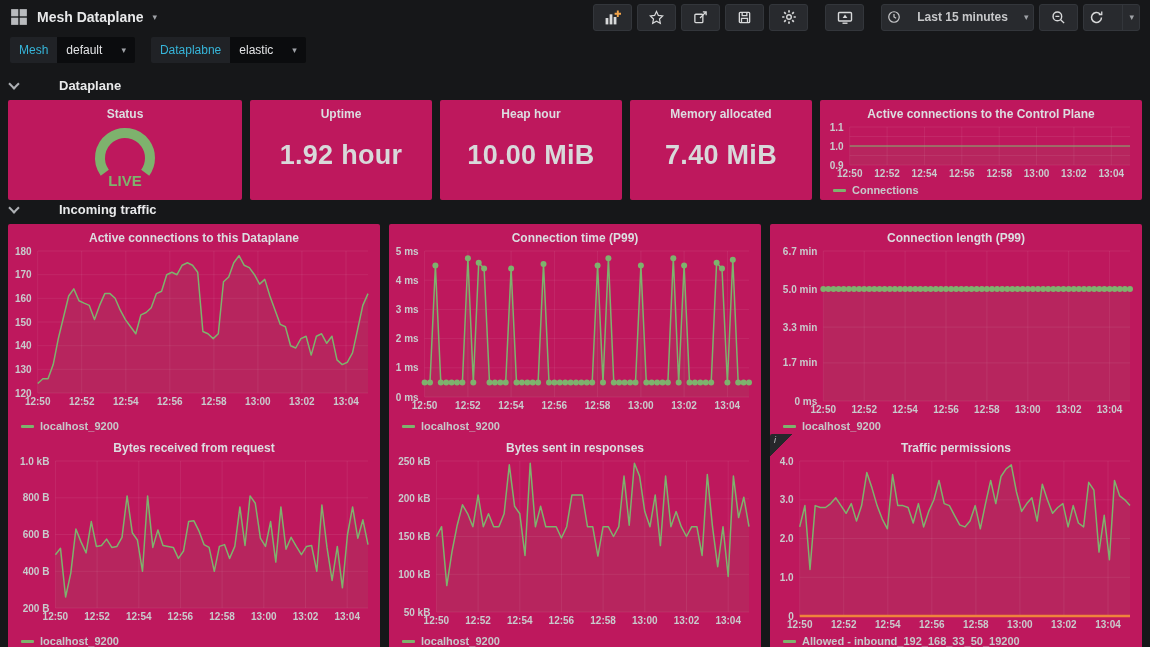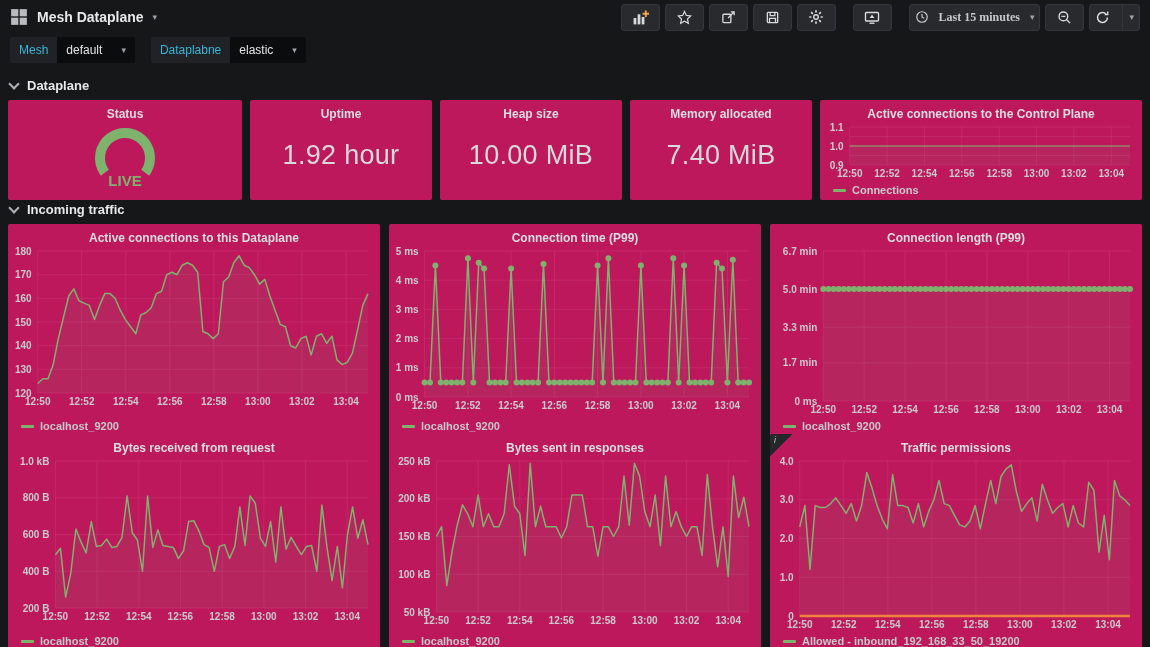--- a/index.html
+++ b/index.html
@@ -2,43 +2,43 @@
 <html><head>
 <meta charset="utf-8">
 <style>
   html,body{margin:0;padding:0;width:1150px;height:647px;overflow:hidden;
     background:#161719;font-family:"Liberation Sans",sans-serif;color:#d8d9da;}
   .navbar{height:34px;display:flex;align-items:center;justify-content:space-between;padding:0 10px;}
   .nav-left{display:flex;align-items:center;gap:9px;}
   .nav-title{font-size:14px;font-weight:700;color:#e8e9ea;}
   .nav-right{display:flex;align-items:center;gap:5px;}
   .tool-btn{height:25px;min-width:27px;background:#282a2e;border:1px solid #33363b;border-radius:3px;
-    display:flex;align-items:center;justify-content:center;padding:0 5px;color:#c7c8ca;cursor:pointer;gap:10px;font-family:Liberation Serif, serif;}
+    display:flex;align-items:center;justify-content:center;padding:0 5px;color:#c7c8ca;cursor:pointer;gap:16px;}
   .grp-gap{margin-left:12px;}
   .time-label{font-size:12px;font-weight:700;color:#c7c8ca;}
   .caret{font-size:9px;color:#9fa2a7;line-height:1;}
   .split-caret{border-left:1px solid #33363b;padding-left:6px;margin-left:2px;height:100%;display:flex;align-items:center;}
   .submenu{display:flex;gap:16px;padding:3px 10px 9px;}
   .var-chip{display:flex;align-items:stretch;border-radius:2px;overflow:hidden;font-size:12px;font-weight:400;cursor:pointer;}
   .var-label{background:#202226;color:#36b5d9;padding:6px 9px;}
   .var-value{background:#0b0c0e;color:#e3e4e6;padding:6px 9px;display:flex;align-items:center;gap:19px;}
   .row-header{display:flex;align-items:center;gap:9px;padding:6px 10px 7px;cursor:pointer;}
-  .row-header span.lbl{font-size:13px;font-weight:700;color:#e8e9ea;}
+  .row-header span.lbl{font-size:13px;font-weight:700;color:#e8e9ea;margin-left:32px;}
   .chev{width:6px;height:6px;border-right:2px solid #aeb1b5;border-bottom:2px solid #aeb1b5;
     transform:rotate(45deg);margin-top:-3px;}
   .stats-grid{display:grid;grid-template-columns:234px 182px 182px 182px 1fr;gap:8px;margin:0 8px;height:96px;}
   .charts-grid{display:grid;grid-template-columns:1fr 1fr 1fr;gap:9px;margin:0 8px;}
   .r1{height:202px;} .r2{height:207px;}
   .panel{background:#be185d;border-radius:2px;display:flex;flex-direction:column;position:relative;min-width:0;}
   .panel-title{text-align:center;font-size:12px;font-weight:700;color:#dcdde0;padding:7px 4px 1px;white-space:nowrap;cursor:pointer;}
   .chart-box{flex:1;min-height:0;}
   .legend{display:flex;gap:14px;align-items:center;padding:0 6px 6px 13px;font-size:11px;font-weight:700;color:#c7c8ca;}
   .legend-item{display:flex;align-items:center;gap:6px;cursor:pointer;white-space:nowrap;}
   .legend-swatch{width:13px;height:3px;border-radius:1px;background:#7eb26d;}
-  .stat-value{flex:1;display:flex;align-items:center;justify-content:center;font-size:27px;font-weight:400;
+  .stat-value{flex:1;display:flex;align-items:center;justify-content:center;font-size:27px;font-weight:700;
     color:#d8d9da;padding-bottom:12px;letter-spacing:.3px;}
   .gauge-wrap{flex:1;display:flex;align-items:center;justify-content:center;padding-bottom:4px;}
   .info-corner{position:absolute;top:0;left:0;width:22px;height:22px;
     background:linear-gradient(135deg,#26272b 50%,transparent 50%);font-size:9px;font-style:italic;
     color:#c7c8ca;padding:1px 0 0 4px;box-sizing:border-box;cursor:pointer;z-index:2;border-top-left-radius:2px;}
   svg text{font-family:"Liberation Sans",sans-serif;}
 </style>
 </head>
 <body>
 
@@ -158,21 +158,21 @@
         <circle cx="70" cy="32" r="25" fill="none" stroke="#7eb26d" stroke-width="10" pathLength="100" stroke-dasharray="70 30" transform="rotate(144 70 32)"></circle>
         <text x="70" y="60" text-anchor="middle" font-size="15" font-weight="bold" fill="#7eb26d"><tspan>LIVE</tspan></text>
       </svg>
     </div>
   </div>
   <div class="panel">
     <div class="panel-title">Uptime</div>
     <div class="stat-value">1.92 hour</div>
   </div>
   <div class="panel">
-    <div class="panel-title">Heap size</div>
+    <div class="panel-title">Heap hour</div>
     <div class="stat-value">10.00 MiB</div>
   </div>
   <div class="panel">
     <div class="panel-title">Memory allocated</div>
     <div class="stat-value">7.40 MiB</div>
   </div>
   <div class="panel">
     <div class="panel-title">Active connections to the Control Plane</div>
     <div class="chart-box"><svg width="322" height="58">
           <line x1="29.700000000000003" x2="310" y1="43.0" y2="43.0" stroke="rgba(255,255,255,0.07)"></line>

